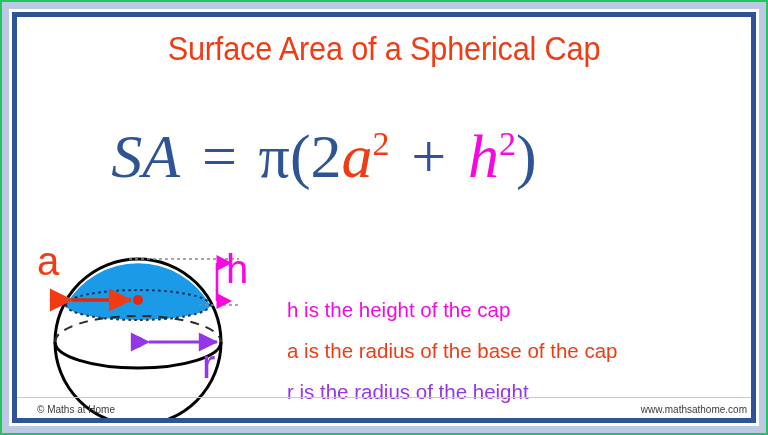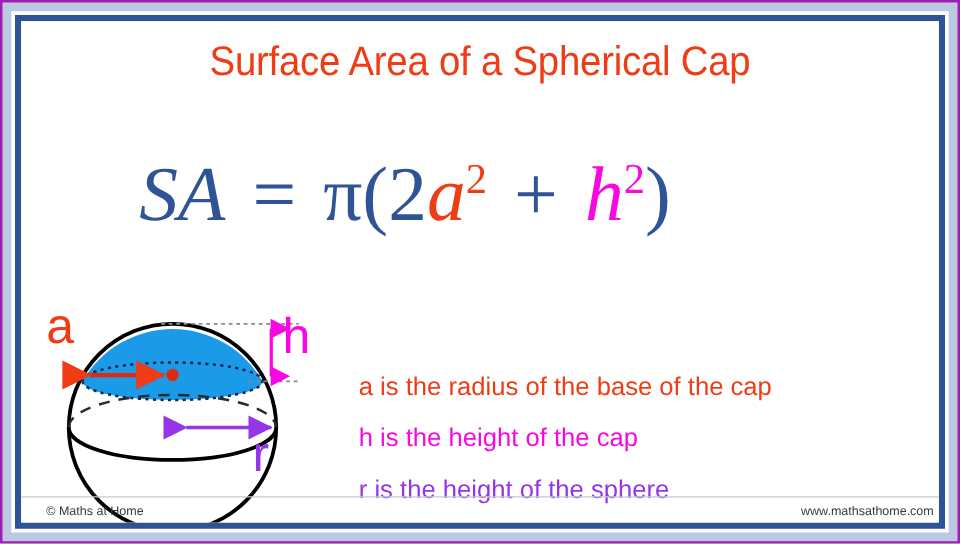--- a/index.html
+++ b/index.html
@@ -5,21 +5,21 @@
 <style>
   html, body {
     margin: 0;
     padding: 0;
     background: #ffffff;
   }
   #slide {
     position: relative;
     width: 768px;
     height: 435px;
-    background: #a21caf;
+    background: #22c55e;
     overflow: hidden;
     font-family: "Liberation Sans", sans-serif;
   }
 
   
   .outer-band {
     position: absolute;
     left: 2px; top: 2px;
     width: 764px; height: 431px;
     background: #bcc9e3;
@@ -218,23 +218,23 @@
         <line x1="128" y1="115" x2="196" y2="115" stroke="#9436e8" stroke-width="2.8" marker-end="url(#pArrowR)" marker-start="url(#pArrowL)"></line>
         <circle cx="117" cy="115" r="5.5" fill="#9436e8"></circle>
       </svg>
 
       <div class="lbl lbl-a">a</div>
       <div class="lbl lbl-h">h</div>
       <div class="lbl lbl-r">r</div>
     </div>
 
     <div class="legend">
+      <div class="legend-line c1">h is the height of the cap</div>
       <div class="legend-line c0">a is the radius of the base of the cap</div>
-      <div class="legend-line c1">h is the height of the cap</div>
-      <div class="legend-line c2">r is the height of the sphere</div>
+      <div class="legend-line c2">r is the radius of the height</div>
     </div>
 
     <div class="footer-rule"></div>
     <div class="copyright">© Maths at Home</div>
     <div class="weburl">www.mathsathome.com</div>
 
 
   </div>
 </div>
 

